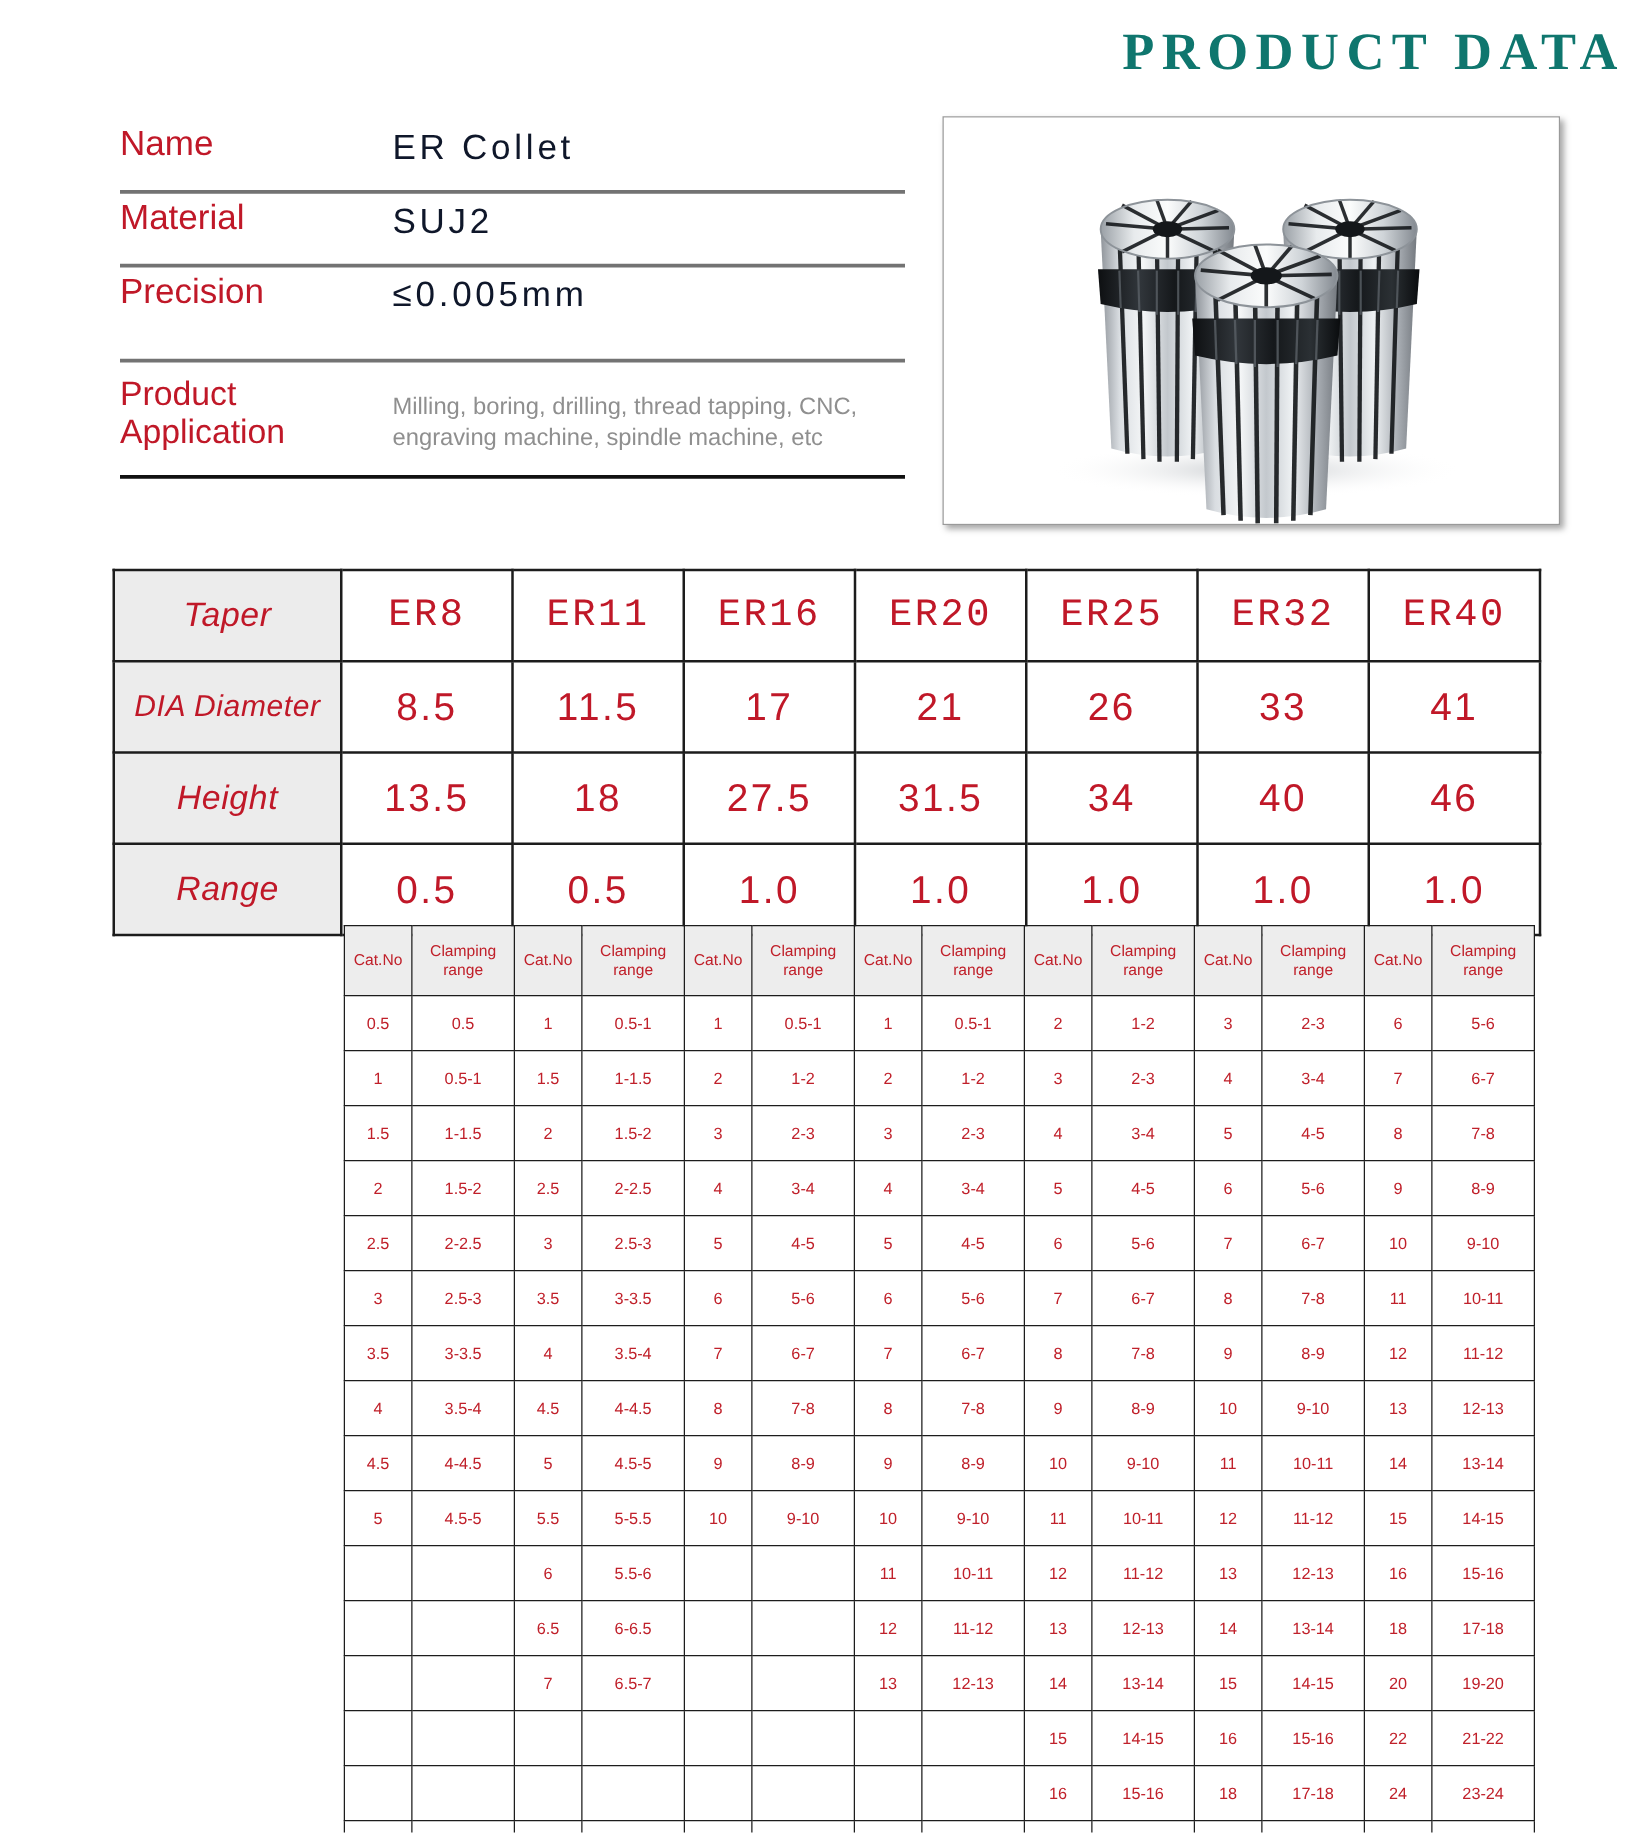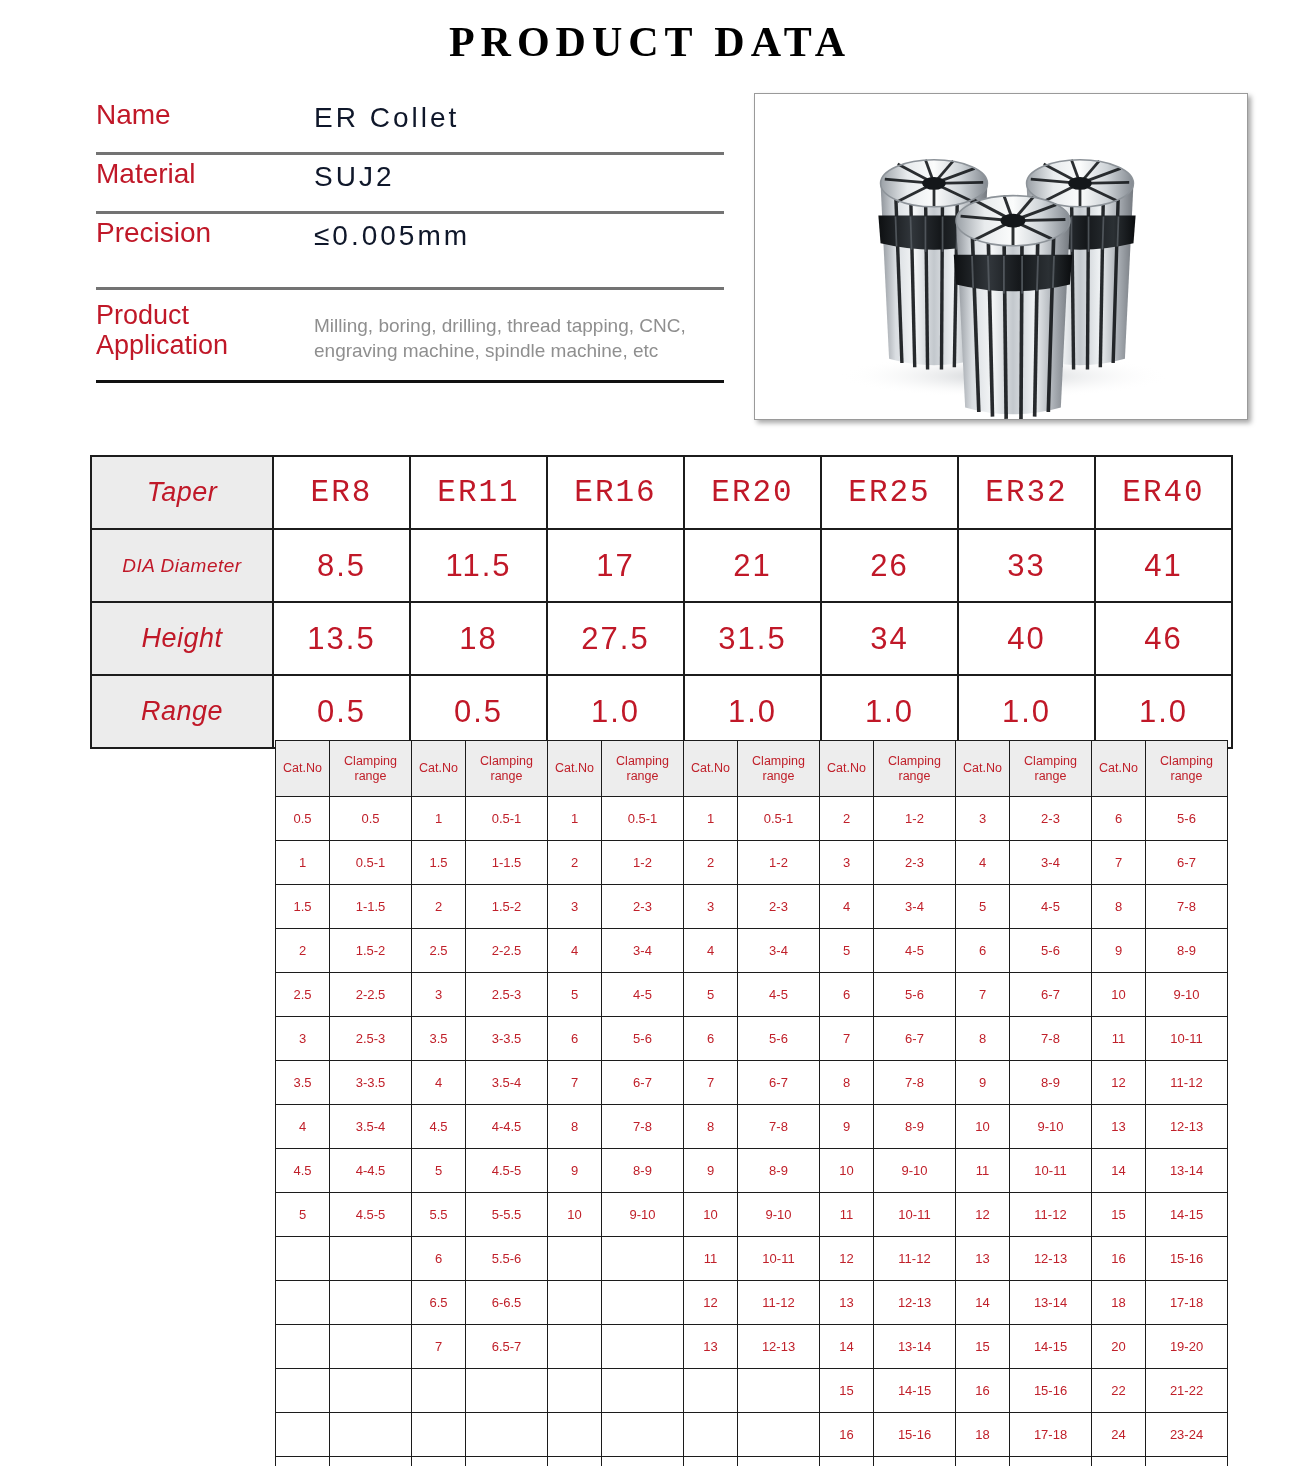--- a/index.html
+++ b/index.html
@@ -14,26 +14,26 @@
     font-family: "Liberation Sans", sans-serif;
     color: #333;
     overflow: hidden;
   }
 
   
   .page-title {
     position: absolute;
     left: 0; top: 18px;
     width: 1300px;
-    text-align: center;
+    text-align: right;
     font-family: "Liberation Serif", serif;
     font-size: 42px;
     font-weight: 700;
     letter-spacing: 6px;
-    color: #000000;
+    color: #0f766e;
   }
 
   
   .spec-block {
     position: absolute;
     left: 96px; top: 96px;
     width: 628px;
   }
   .spec-row {
     display: flex;
@@ -100,21 +100,21 @@
     height: 69px;
     font-weight: 400;
   }
   .spec-table td.rowhead {
     background: #ececec;
     width: 178px;
     font-size: 27px;
     letter-spacing: 0.5px;
     font-style: italic;
   }
-  .spec-table td.rowhead.small { font-size: 19px; }
+  .spec-table td.rowhead.small { font-size: 24px; }
   .spec-table td.erc { width: 133px; font-family: Liberation Mono, monospace; }
 
   
   .detail-table {
     position: absolute;
     left: 275px; top: 740px;
     border-collapse: collapse;
     table-layout: fixed;
   }
   .detail-table td, .detail-table th {

